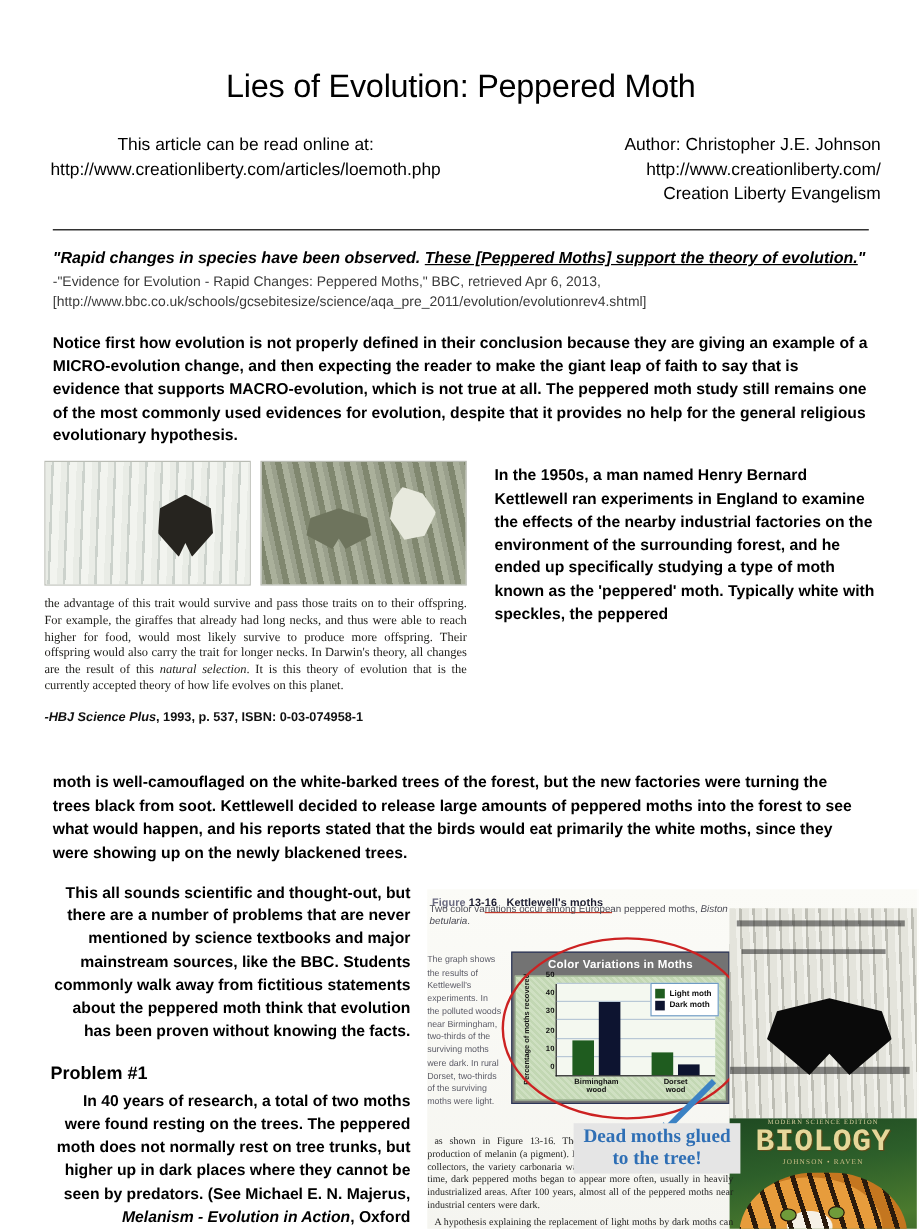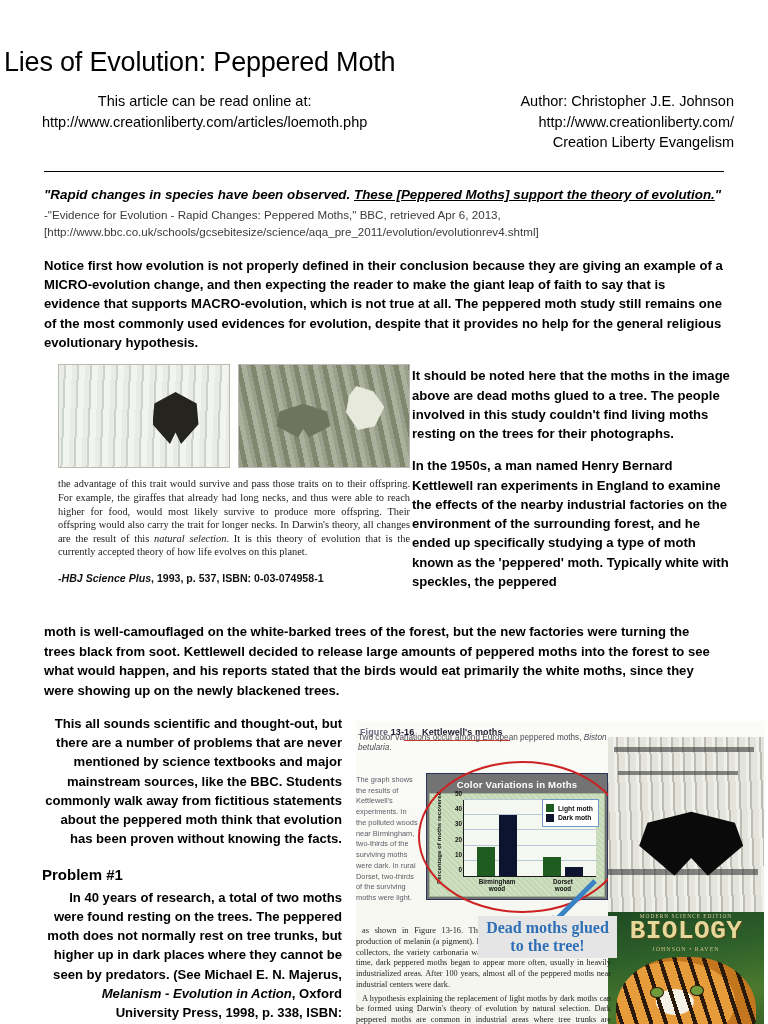--- a/index.html
+++ b/index.html
@@ -17,24 +17,25 @@
   }
   .page {
     position: relative;
     width: 768px;
     height: 1024px;
     background: #ffffff;
   }
 
   
   .doc-title {
+    text-align: center;
     font-size: 27px;
     font-weight: 400;
     letter-spacing: -0.2px;
-    margin: 4px;
+    margin: 14px;
     padding-top: 43px;
     font-family: "Liberation Sans", sans-serif;
   }
   .header-cols {
     display: flex;
     justify-content: space-between;
     padding: 9px 34px 0 42px;
     font-size: 14.5px;
     line-height: 1.42;
   }
@@ -83,21 +84,21 @@
     margin: 15px 44px 0 44px;
   }
 
   
   .mid {
     position: relative;
     margin-top: 12px;
   }
   .scan-hbj {
     position: absolute;
-    left: 58px;
+    left: 37px;
     top: 0;
     width: 352px;
   }
   .scan-photos {
     display: flex;
     gap: 8px;
     height: 104px;
   }
   .scan-photo {
     flex: 1;
@@ -535,21 +536,20 @@
       </div>
 
       <div class="scan-text-block">
         <div class="scan-body"><span>the advantage of this trait would survive and pass those traits on to their offspring. For example, the giraffes that already had long necks, and thus were able to reach higher for food, would most likely survive to produce more offspring. Their offspring would also carry the trait for longer necks. In Darwin's theory, all changes are the result of this </span><span class="ital">natural selection</span><span>. It is this theory of evolution that is the currently accepted theory of how life evolves on this planet.</span></div>
       </div>
 
       <div class="scan-source"><span class="ital">-HBJ Science Plus</span><span>, 1993, p. 537, ISBN: 0-03-074958-1</span></div>
     </div>
 
     <div class="right-col">
-      <p>It should be noted here that the moths in the image above are dead moths glued to a tree. The people involved in this study couldn't find living moths resting on the trees for their photographs.</p>
       <p>In the 1950s, a man named Henry Bernard Kettlewell ran experiments in England to examine the effects of the nearby industrial factories on the environment of the surrounding forest, and he ended up specifically studying a type of moth known as the 'peppered' moth. Typically white with speckles, the peppered</p>
     </div>
   </div>
 
   <div class="body-p flow-p" style="margin-top:8px;">moth is well-camouflaged on the white-barked trees of the forest, but the new factories were turning the trees black from soot. Kettlewell decided to release large amounts of peppered moths into the forest to see what would happen, and his reports stated that the birds would eat primarily the white moths, since they were showing up on the newly blackened trees.</div>
 
   <div class="lower">
 
     <div class="lower-left">
       <p>This all sounds scientific and thought-out, but there are a number of problems that are never mentioned by science textbooks and major mainstream sources, like the BBC. Students commonly walk away from fictitious statements about the peppered moth think that evolution has been proven without knowing the facts.</p>

